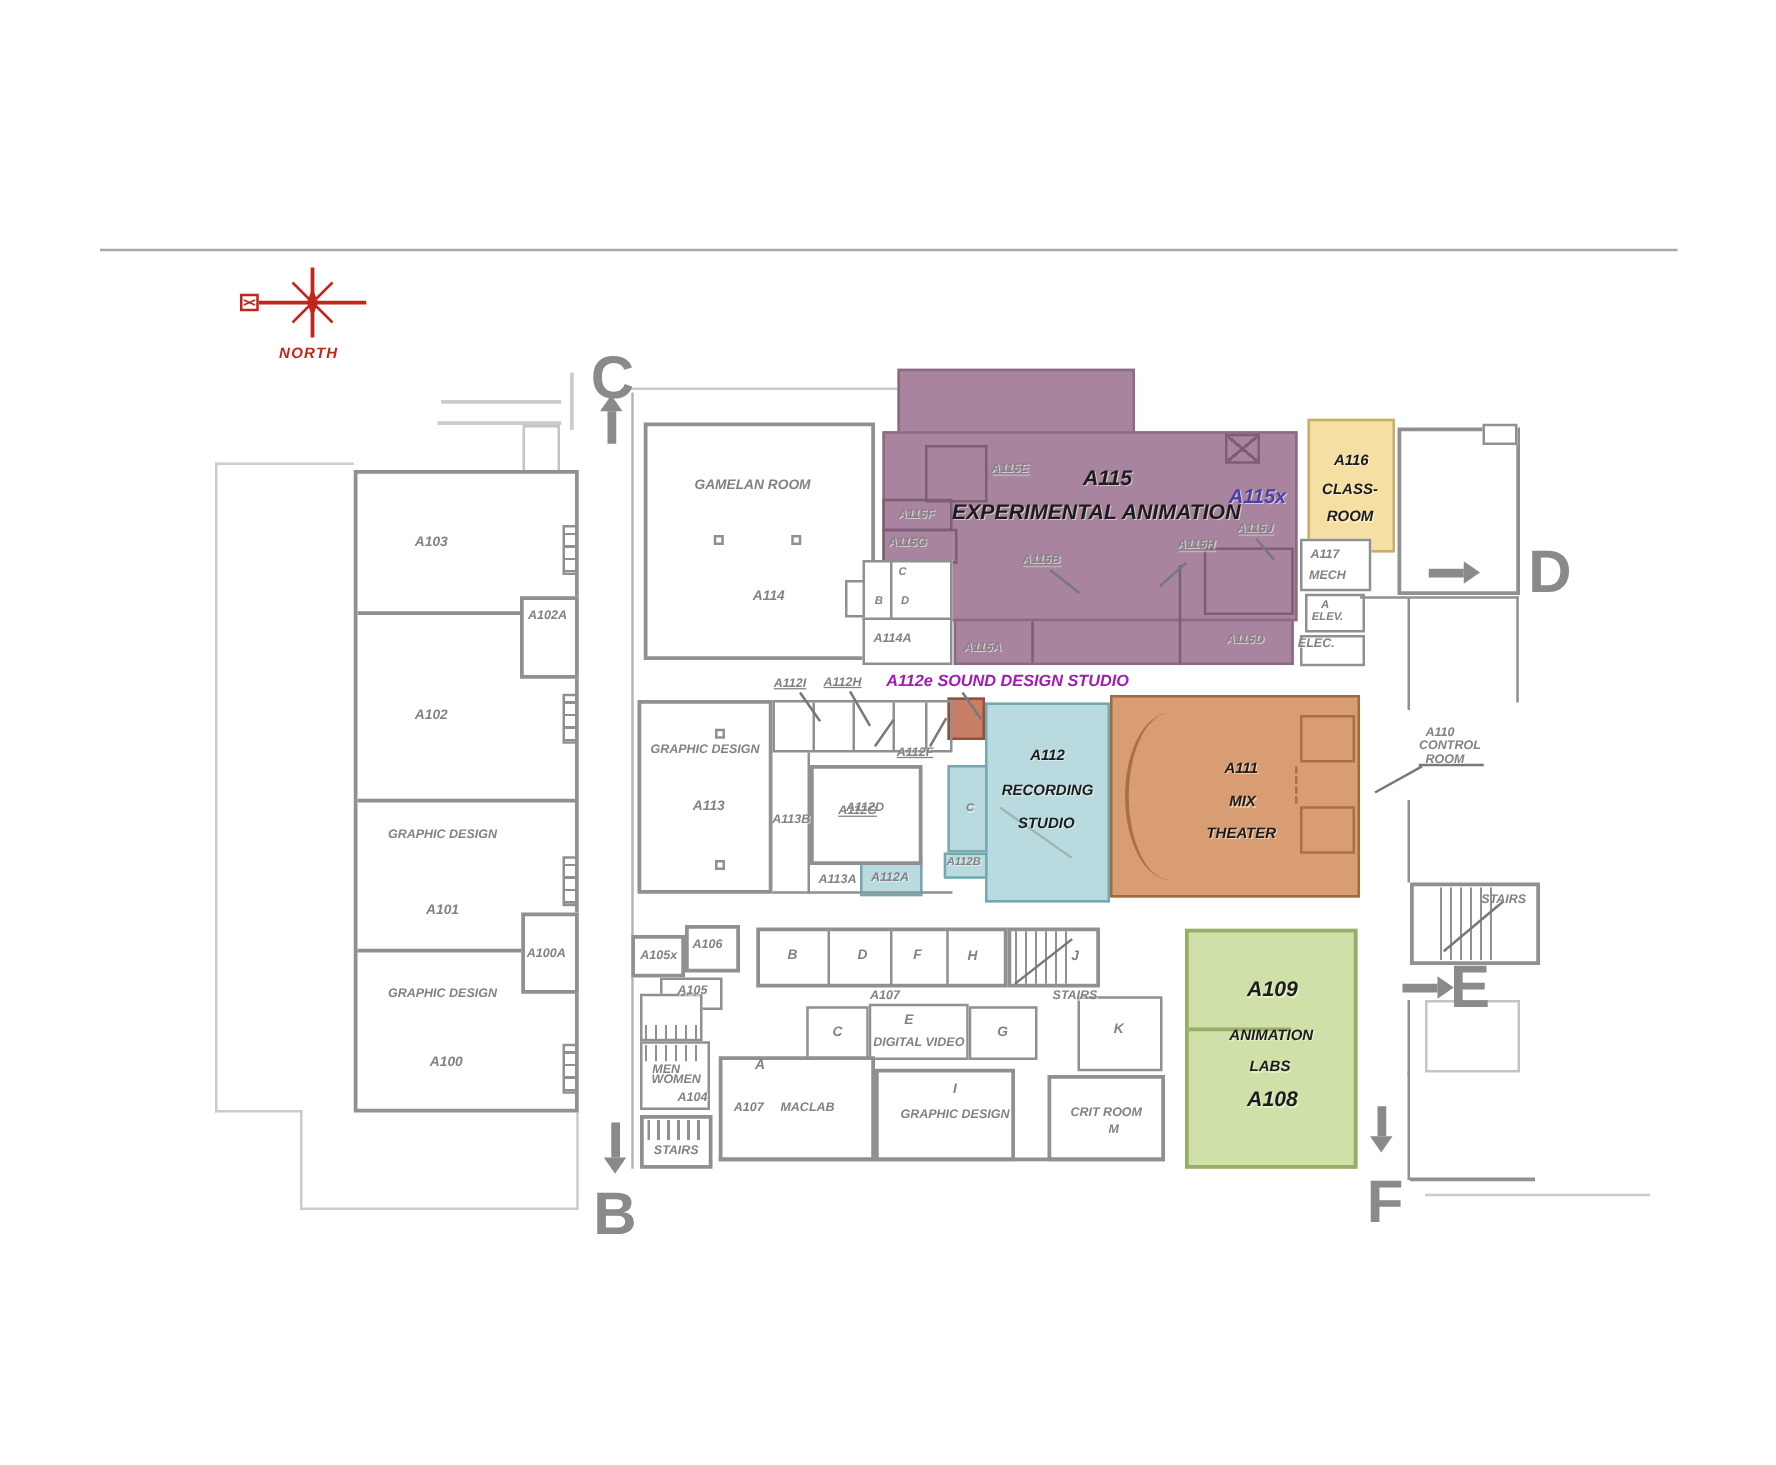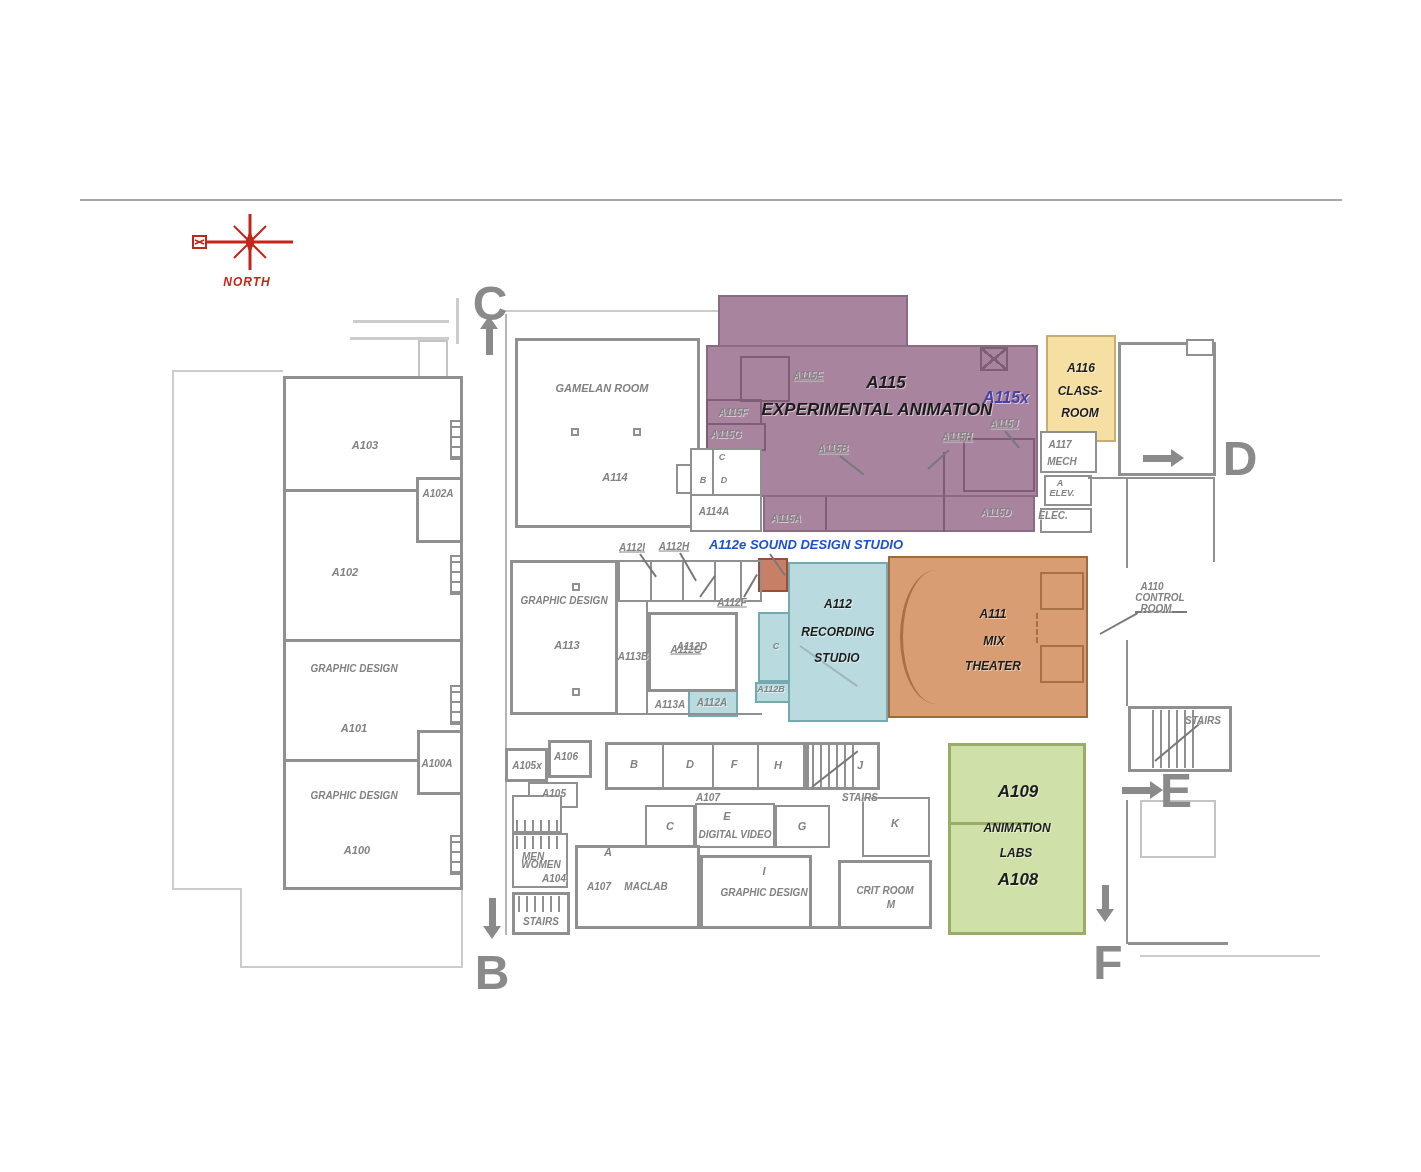--- a/index.html
+++ b/index.html
@@ -27,21 +27,21 @@
   .oline{border:2px solid #a87046;background:transparent;}
   .green{background:#cfe1a8;border:3px solid #97ad68;}
   .lbl{position:absolute;transform:translate(-50%,-50%);color:#828282;font-weight:bold;
        font-style:italic;font-size:11px;white-space:nowrap;text-shadow:1px 1px 0 rgba(255,255,255,0.55);}
   .lbl.s10{font-size:10px;}
   .lbl.s9{font-size:9px;}
   .lbl.u{text-decoration:underline;}
   .lbl.blk{color:#1c1c1c;font-size:12px;text-shadow:1px 1px 0 rgba(255,255,255,0.5);}
   .lbl.blk.lg{font-size:17px;}
   .lbl.ann{color:#4a41a8;font-size:16px;}
-  .lbl.dark{color:#1d4ed8;font-size:13px;}
+  .lbl.dark{color:#a21caf;font-size:13px;}
   .ent{position:absolute;transform:translate(-50%,-50%);color:#8a8a8a;font-weight:bold;
        font-size:48px;font-style:normal;}
   .leader{position:absolute;height:2px;background:#787878;transform-origin:left center;}
   .sq{position:absolute;width:8px;height:8px;border:2px solid #909090;background:#fff;box-sizing:border-box;}
   .treads-v{position:absolute;background:repeating-linear-gradient(90deg,#909090 0 2px,transparent 2px 8px);}
   .win{position:absolute;width:12px;border:2px solid #909090;box-sizing:border-box;
        background:repeating-linear-gradient(0deg,#909090 0 2px,#fff 2px 10px);}
   .xbox{position:absolute;border:2px solid #7d5e74;box-sizing:border-box;
         background:linear-gradient(to top right,transparent 46%,#7d5e74 46% 54%,transparent 54%),
                    linear-gradient(to bottom right,transparent 46%,#7d5e74 46% 54%,transparent 54%);}
@@ -229,21 +229,21 @@
     <div class="shaft-v" style="height:24px;"></div>
       <div class="tri-down"></div>
   </div>
 
   <div class="ent" style="left:490px;top:303px;">C</div>
   <div class="ent" style="left:1240px;top:458px;">D</div>
   <div class="ent" style="left:1176px;top:790px;">E</div>
   <div class="ent" style="left:492px;top:972px;">B</div>
   <div class="ent" style="left:1108px;top:962px;">F</div>
 
-  <div class="lbl" style="left:345px;top:445px;margin-left:20px;">A103</div>
+  <div class="lbl" style="left:345px;top:434px;">A103</div>
   <div class="lbl s10" style="left:438px;top:493px;">A102A</div>
   <div class="lbl" style="left:345px;top:572px;">A102</div>
   <div class="lbl s10" style="left:354px;top:668px;">GRAPHIC DESIGN</div>
   <div class="lbl" style="left:354px;top:728px;">A101</div>
   <div class="lbl s10" style="left:437px;top:763px;">A100A</div>
   <div class="lbl s10" style="left:354px;top:795px;">GRAPHIC DESIGN</div>
   <div class="lbl" style="left:357px;top:850px;">A100</div>
   <div class="lbl" style="left:602px;top:388px;">GAMELAN ROOM</div>
   <div class="lbl" style="left:615px;top:477px;">A114</div>
   <div class="lbl s9" style="left:722px;top:457px;">C</div>

